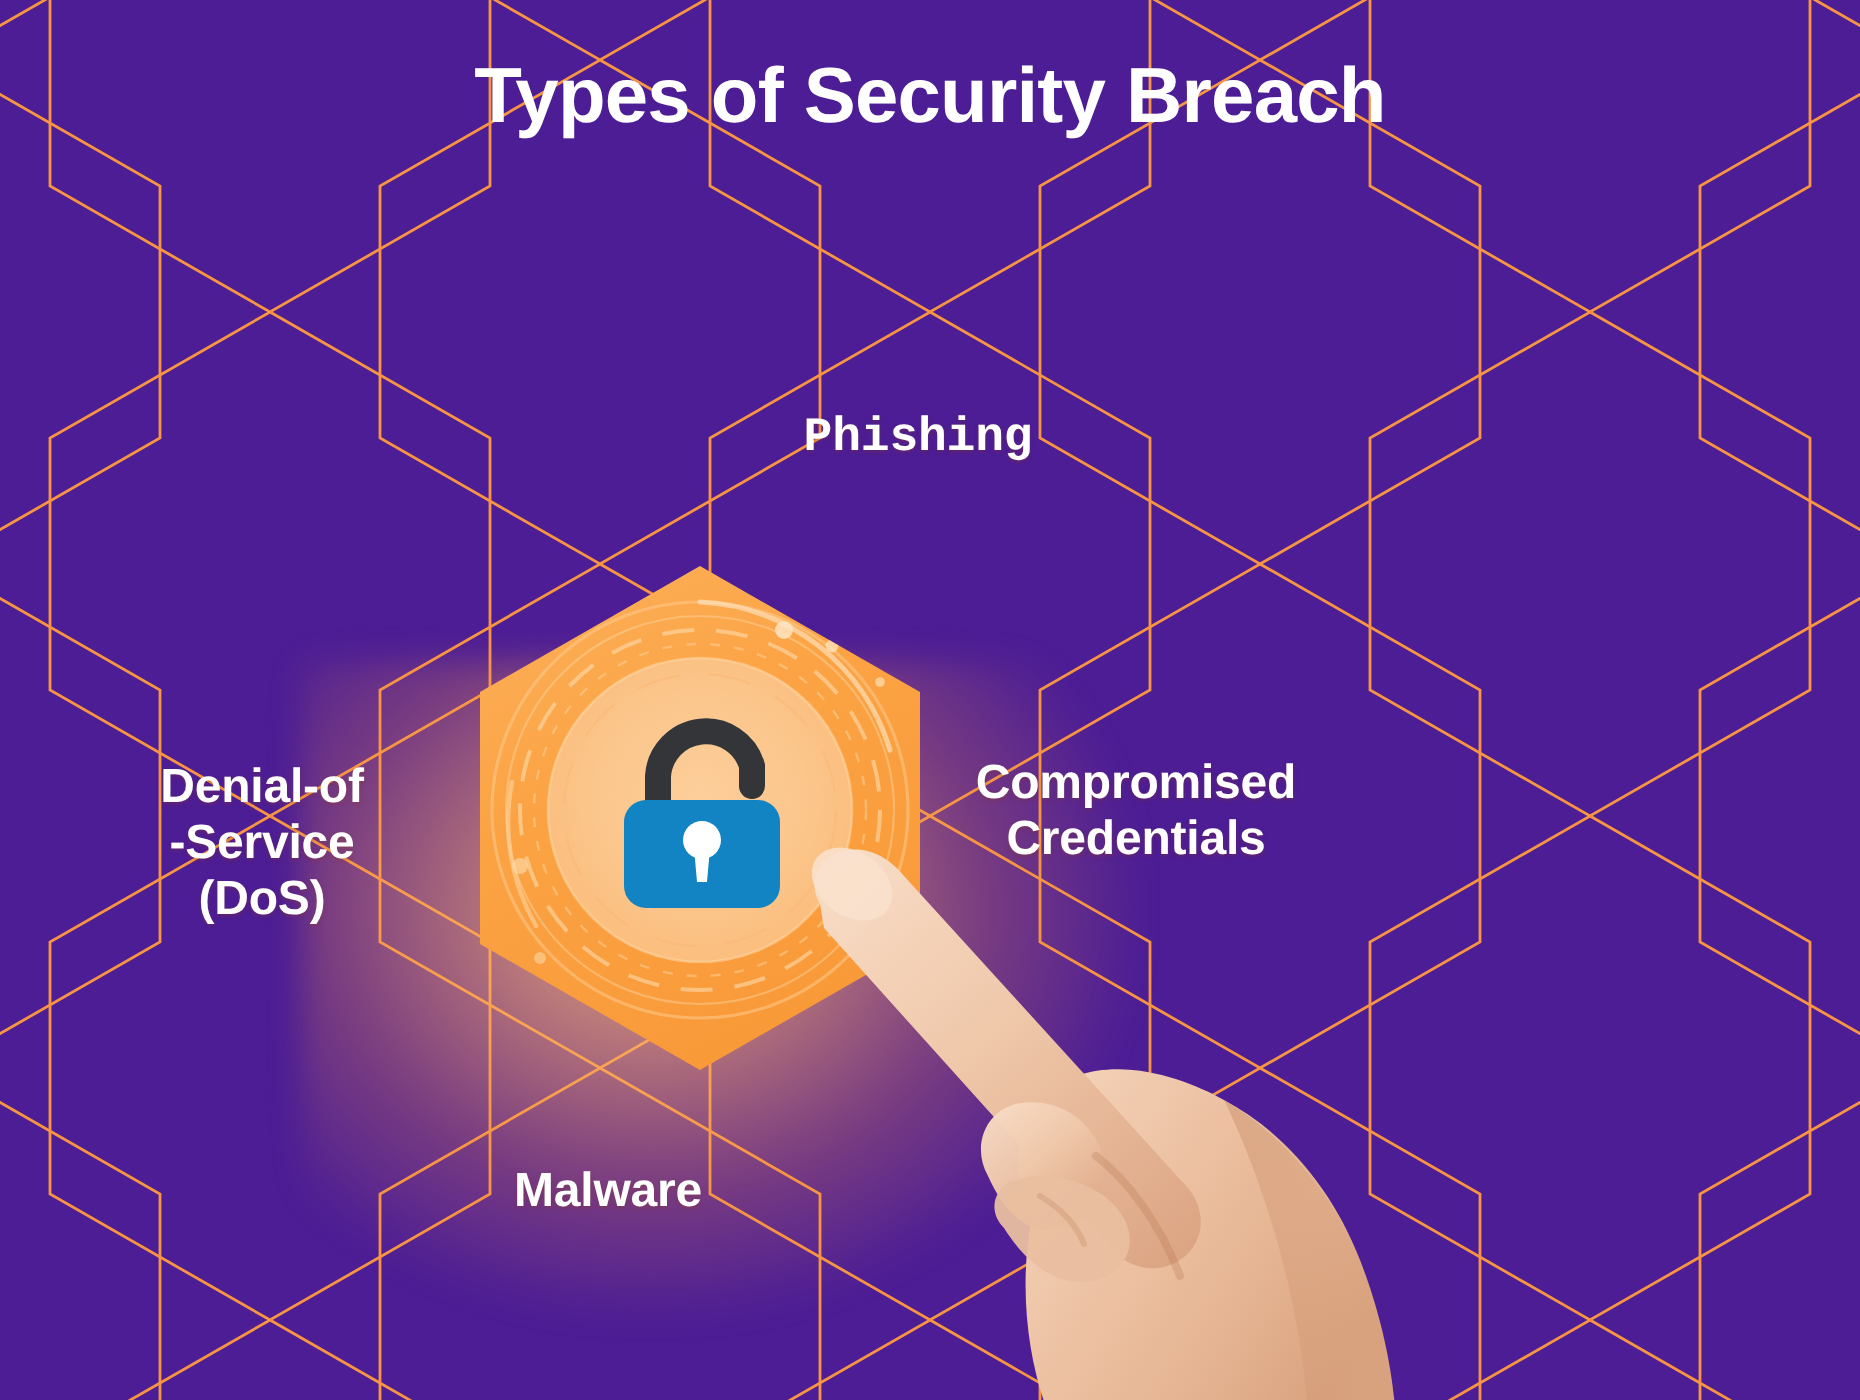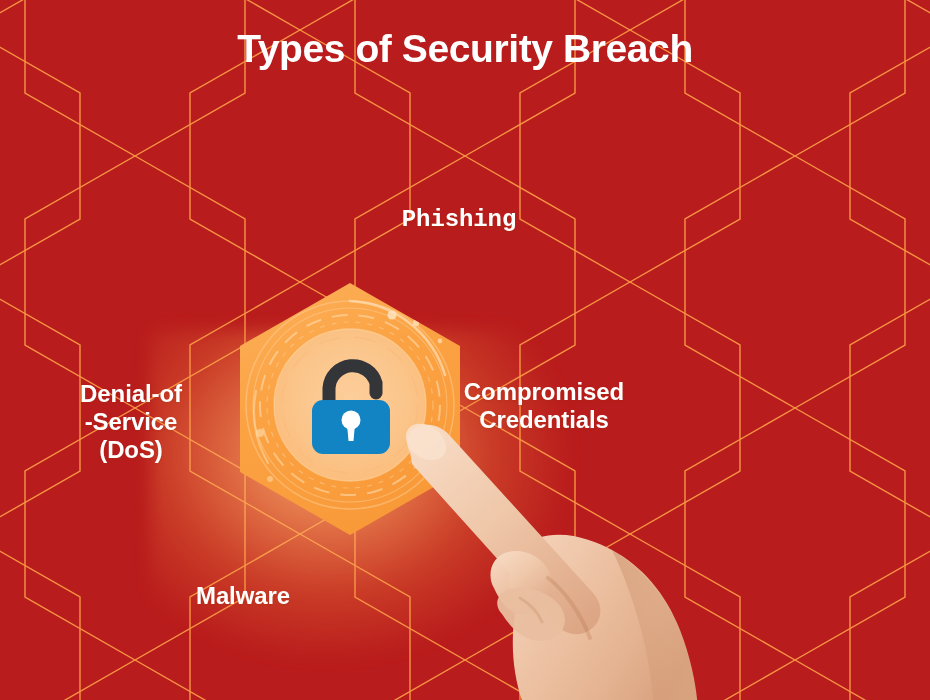--- a/index.html
+++ b/index.html
@@ -5,21 +5,21 @@
   html, body {
     margin: 0;
     padding: 0;
     background: #ffffff;
   }
   #stage {
     position: relative;
     width: 930px;
     height: 700px;
     overflow: hidden;
-    background: #b91c1c;
+    background: #4c1d95;
     font-family: "Liberation Sans", sans-serif;
   }
 
   
   #hexgrid {
     position: absolute;
     left: 0; top: 0;
     width: 930px;
     height: 700px;
     display: block;
@@ -97,22 +97,22 @@
     font-weight: bold;
     line-height: 28px;
     letter-spacing: -0.1px;
     text-align: center;
     white-space: pre-line;
     text-shadow: 0 1px 2px rgba(150,55,0,0.30);
   }
   #label-eavesdropping { left: 135px; top: 206px; width: 216px; }
   #label-phishing      { left: 352px; top: 206px; width: 214px; font-family: Liberation Mono, monospace; }
   #label-dos           { left: 24px;  top: 356px; width: 214px; margin-top: 24px; }
-  #label-compromised   { left: 438px; top: 378px; width: 212px; }
-  #label-malware       { left: 135px; top: 582px; width: 216px; }
+  #label-compromised   { left: 462px; top: 378px; width: 212px; }
+  #label-malware       { left: 135px; top: 582px; width: 216px; text-align: right; }
 </style>
 </head>
 <body>
 
 <div id="stage">
 
   <svg id="hexgrid" viewBox="0 0 930 700">
     <defs>
 
       <g id="hexshape">

